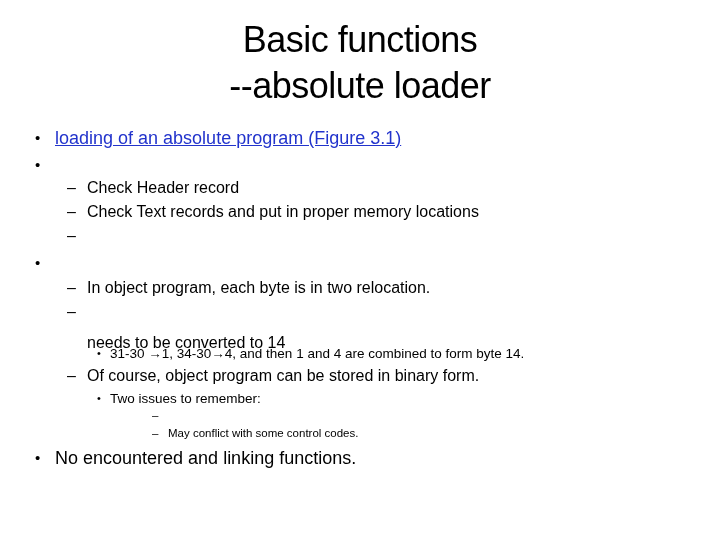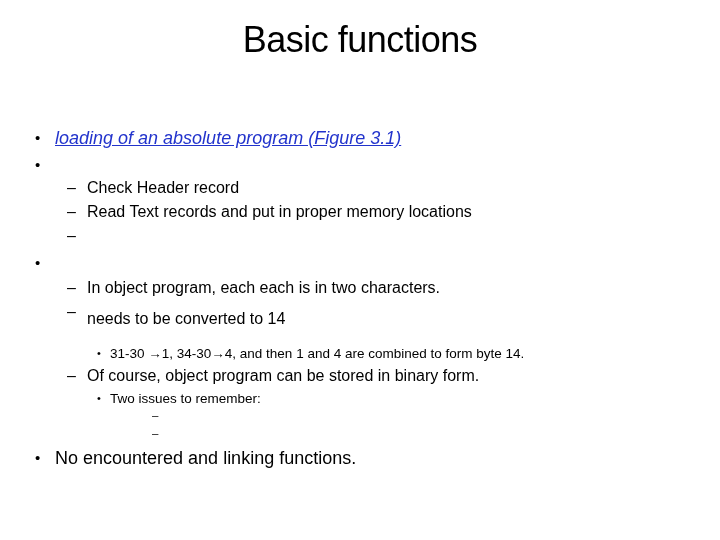--- a/index.html
+++ b/index.html
@@ -24,69 +24,69 @@
   .l2 { left: 87px; font-size: 16px; line-height: 22px; }
   .l2 .marker { left: -20px; }
   .l3 { left: 110px; font-size: 13.5px; line-height: 19px; }
   .l3 .marker { left: -13px; font-size: 11px; }
   .l4 { left: 168px; font-size: 11.5px; line-height: 16px; }
   .l4 .marker { left: -16px; }
   .link {
     color: var(--link, #2233cc);
     text-decoration: underline;
     cursor: pointer;
-    font-style: italic;
   }
 </style>
 </head>
 <body>
 
 <div class="slide" style="--bg: #ffffff; --fg: #000000; --link: #2233cc;">
 
   <div class="title">
     <div>Basic functions</div>
+    <div>--absolute loader</div>
   </div>
 
   <div class="line l1" style="top:125px">
     <span class="marker">•</span>
     <span class="link">loading of an absolute program (Figure 3.1)</span>
   </div>
 
   <div class="line l1" style="top:152px">
     <span class="marker">•</span>
   </div>
 
   <div class="line l2" style="top:177px">
     <span class="marker">–</span>
     <span>Check Header record</span>
   </div>
 
   <div class="line l2" style="top:201px">
     <span class="marker">–</span>
-    <span>Read Text records and put in proper memory locations</span>
+    <span>Check Text records and put in proper memory locations</span>
   </div>
 
   <div class="line l2" style="top:225px">
     <span class="marker">–</span>
   </div>
 
   <div class="line l1" style="top:250px">
     <span class="marker">•</span>
   </div>
 
   <div class="line l2" style="top:277px">
     <span class="marker">–</span>
-    <span>In object program, each each is in two characters.</span>
+    <span>In object program, each byte is in two relocation.</span>
   </div>
 
   <div class="line l2" style="top:301px">
     <span class="marker">–</span>
   </div>
 
-  <div class="line l2" style="top:308px">
+  <div class="line l2" style="top:332px">
     <span>needs to be converted to 14</span>
   </div>
 
   <div class="line l3" style="top:344px">
     <span class="marker">•</span>
     <span>31-30 →1, 34-30→4, and then 1 and 4 are combined to form byte 14.</span>
   </div>
 
   <div class="line l2" style="top:365px">
     <span class="marker">–</span>
@@ -97,20 +97,21 @@
     <span class="marker">•</span>
     <span>Two issues to remember:</span>
   </div>
 
   <div class="line l4" style="top:407px">
     <span class="marker">–</span>
   </div>
 
   <div class="line l4" style="top:425px">
     <span class="marker">–</span>
+    <span>May conflict with some control codes.</span>
   </div>
 
   <div class="line l1" style="top:445px">
     <span class="marker">•</span>
     <span>No encountered and linking functions.</span>
   </div>
 
 </div>
 
 </body></html>

